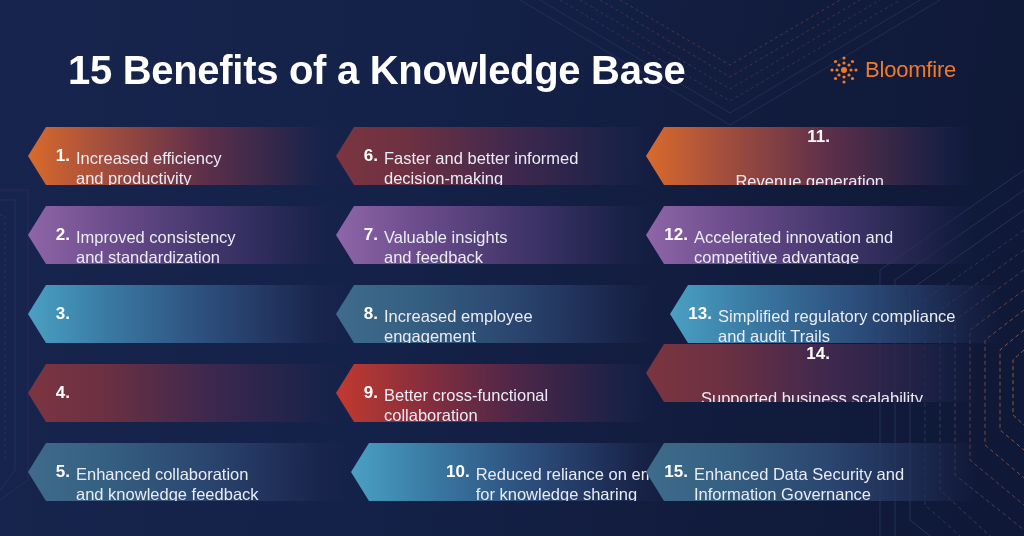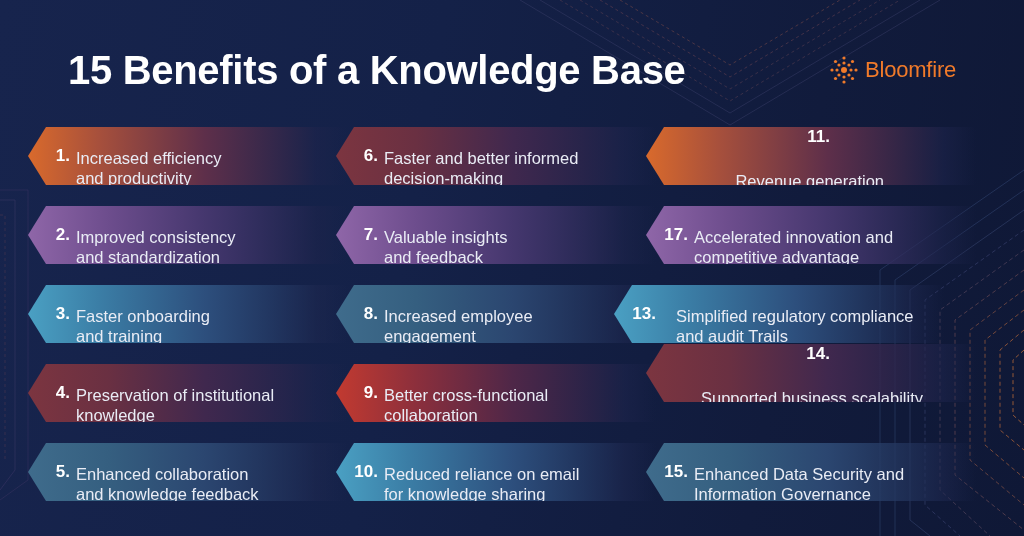--- a/index.html
+++ b/index.html
@@ -97,27 +97,23 @@
   <span class="text">Increased efficiency
 and productivity</span>
 </div>
 <div class="card purple" style="left:28px; top:206px;">
   <span class="num">2.</span>
   <span class="text">Improved consistency
 and standardization</span>
 </div>
 <div class="card blue" style="left:28px; top:285px;">
   <span class="num">3.</span>
-  <span class="text">Faster onboarding
-and training</span>
 </div>
 <div class="card maroon" style="left:28px; top:364px;">
   <span class="num">4.</span>
-  <span class="text">Preservation of institutional
-knowledge</span>
 </div>
 <div class="card steel" style="left:28px; top:443px;">
   <span class="num">5.</span>
   <span class="text">Enhanced collaboration
 and knowledge feedback</span>
 </div>
 
 <div class="card maroon" style="left:336px; top:127px;">
   <span class="num">6.</span>
   <span class="text">Faster and better informed
@@ -131,37 +127,37 @@
 <div class="card steel" style="left:336px; top:285px;">
   <span class="num">8.</span>
   <span class="text">Increased employee
 engagement</span>
 </div>
 <div class="card red" style="left:336px; top:364px;">
   <span class="num">9.</span>
   <span class="text">Better cross-functional
 collaboration</span>
 </div>
-<div class="card blue" style="left:336px; top:443px;">
+<div class="card blue" style="left:351px; top:443px;justify-content:flex-end;">
   <span class="num">10.</span>
   <span class="text">Reduced reliance on email
 for knowledge sharing</span>
 </div>
 
 <div class="card orange" style="left:646px; top:127px; width:330px;flex-direction:column;">
   <span class="num">11.</span>
   <span class="text">Revenue generation
 and company growth</span>
 </div>
 <div class="card purple" style="left:646px; top:206px; width:330px;">
-  <span class="num">17.</span>
+  <span class="num">12.</span>
   <span class="text">Accelerated innovation and
 competitive advantage</span>
 </div>
-<div class="card blue" style="left:614px; top:285px; width:330px;gap:14px;">
+<div class="card blue" style="left:670px; top:285px; width:330px;">
   <span class="num">13.</span>
   <span class="text">Simplified regulatory compliance
 and audit Trails</span>
 </div>
 <div class="card maroon" style="left:646px; top:344px; width:330px;flex-direction:column;">
   <span class="num">14.</span>
   <span class="text">Supported business scalability
 and geographic expansion</span>
 </div>
 <div class="card steel" style="left:646px; top:443px; width:330px;align-items:center;">

